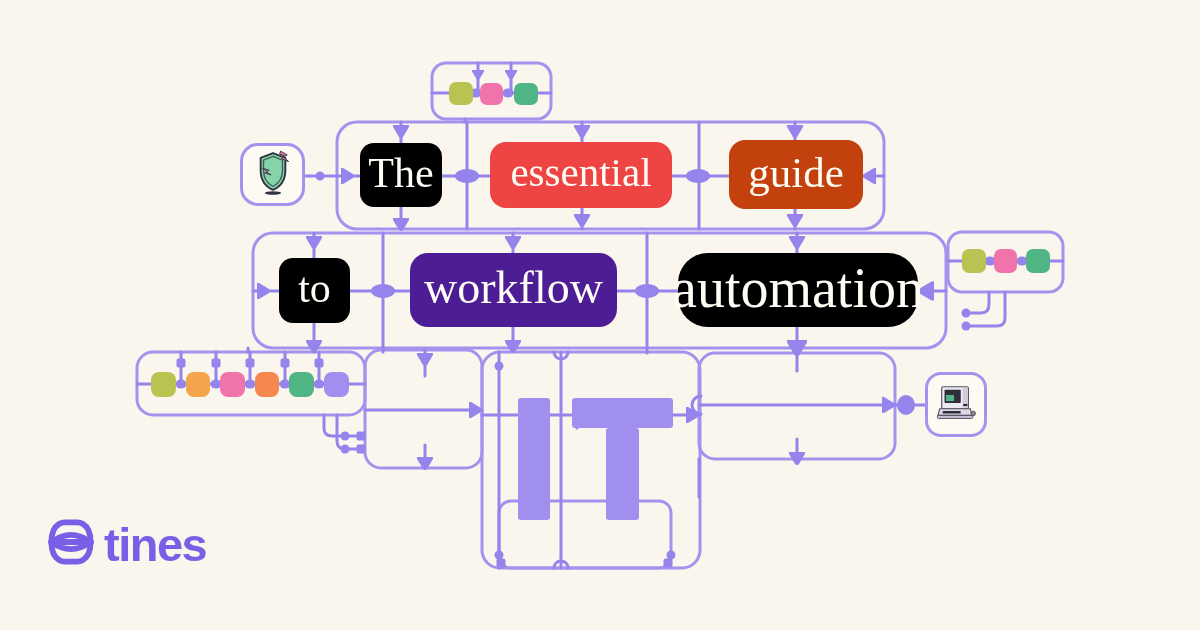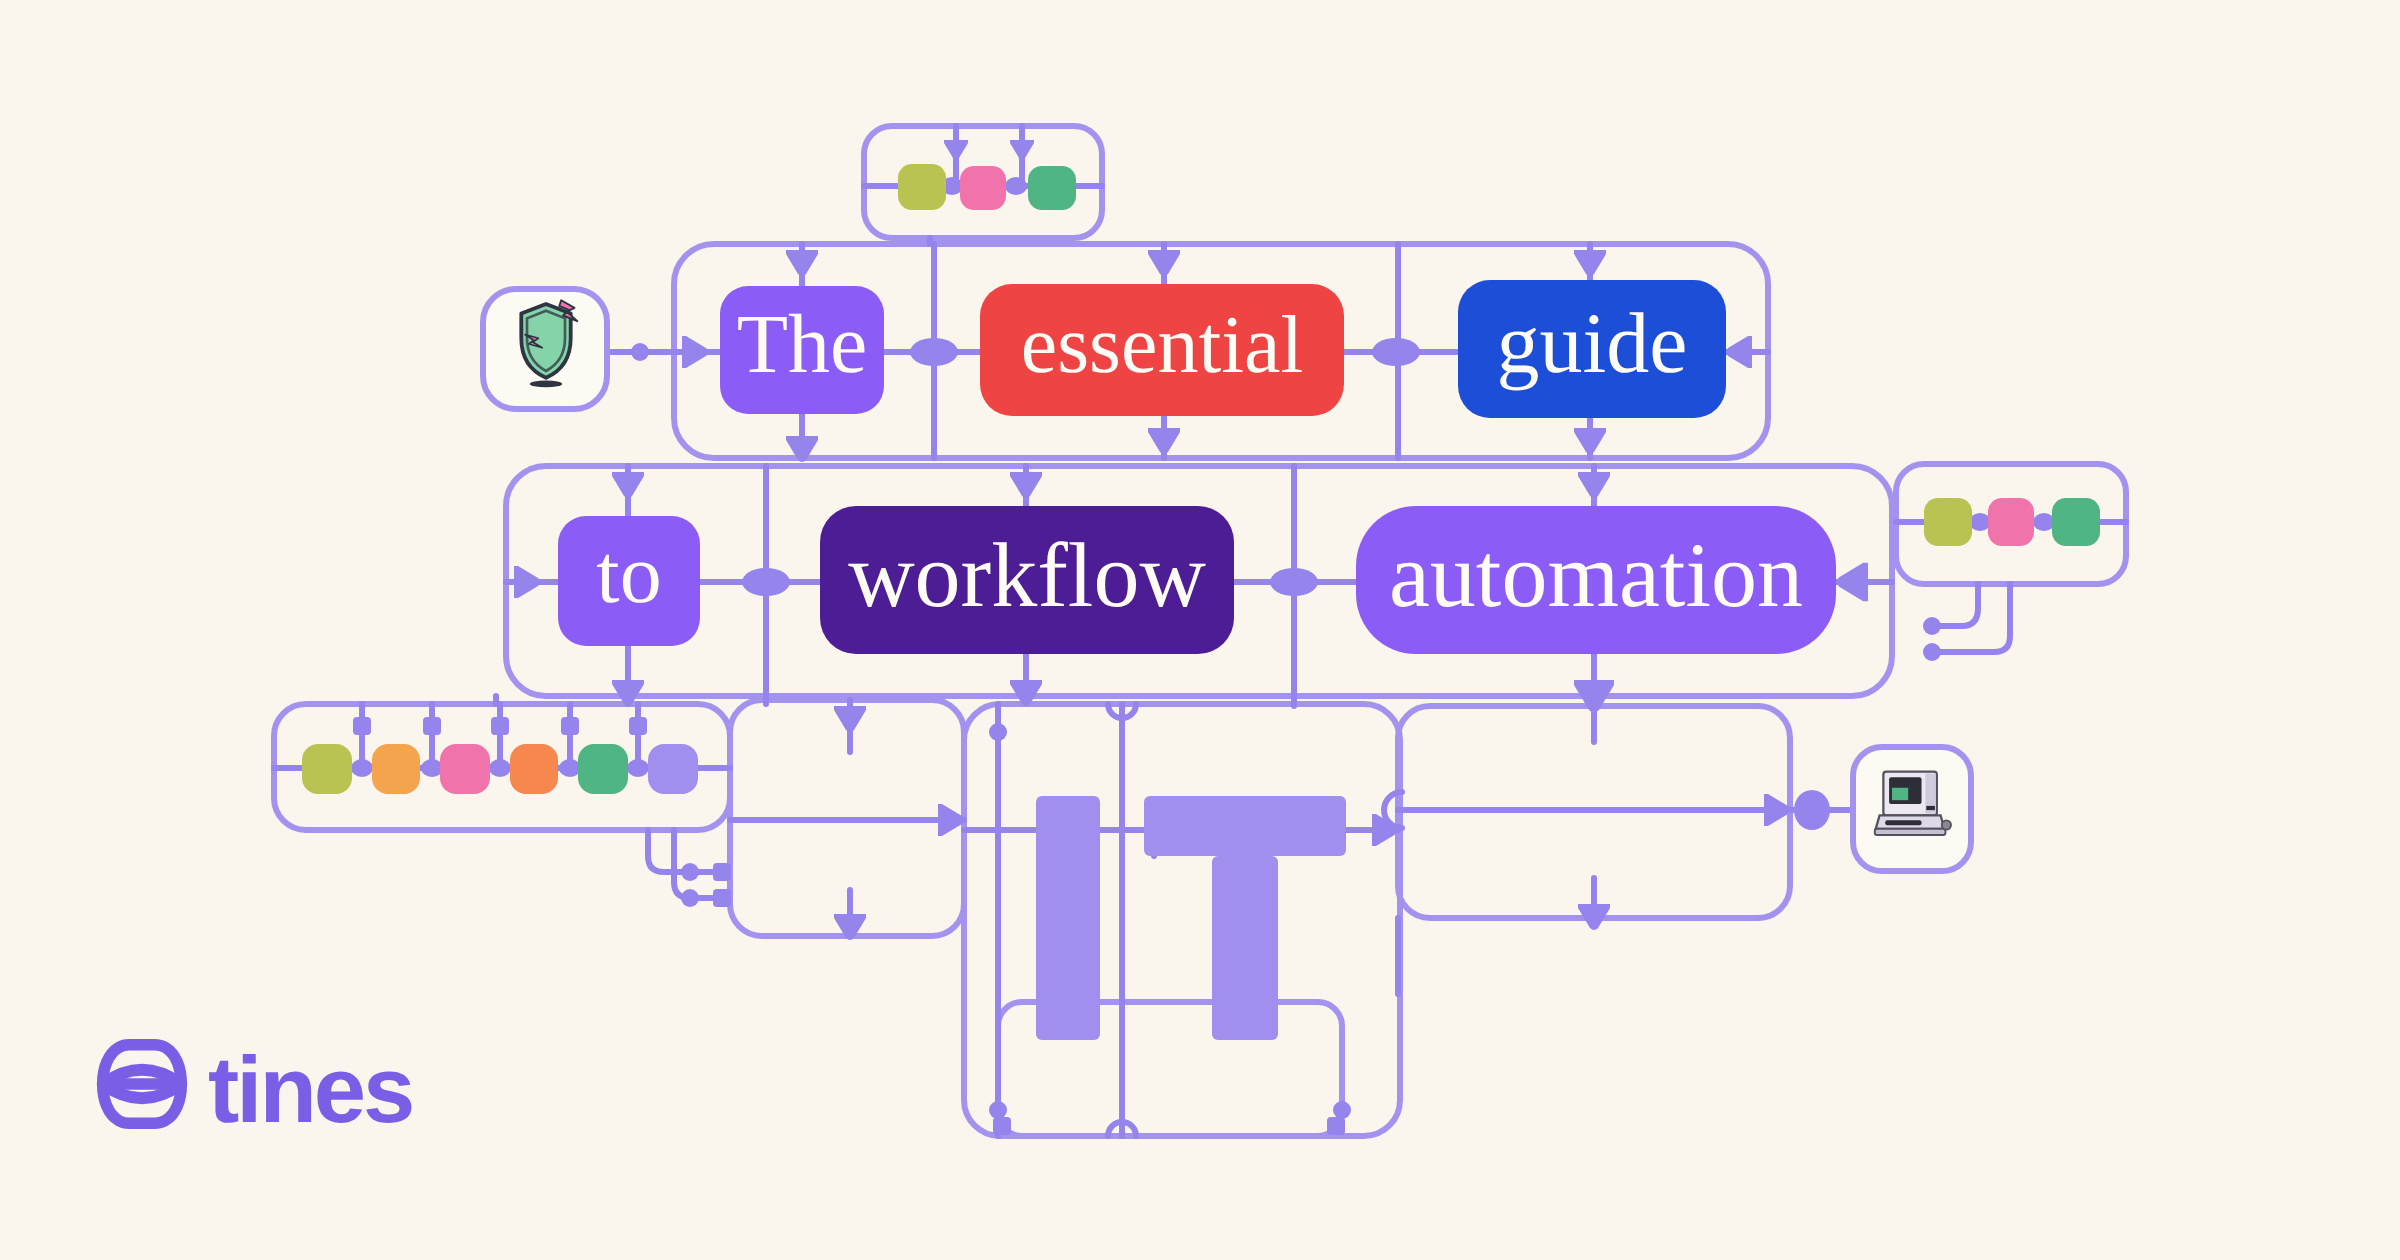--- a/index.html
+++ b/index.html
@@ -3,24 +3,24 @@
 <meta charset="utf-8">
 <style>
   html,body{margin:0;padding:0;}
   #card{position:relative;width:1200px;height:630px;background:#FAF5ED;overflow:hidden;
         font-family:"Liberation Sans",sans-serif;}
   #wires{position:absolute;left:0;top:0;z-index:1;}
   .abs{position:absolute;box-sizing:border-box;z-index:2;}
   .word{display:flex;align-items:center;justify-content:center;
         font-family:"Liberation Serif","DejaVu Serif",serif;
         color:#FFFCF5;line-height:1;padding-bottom:5px;}
-  .c-green{background:#8b5cf6;}
+  .c-green{background:#000000;}
   .c-orange{background:#ef4444;}
   .c-pink{background:#4c1d95;}
-  .c-purple{background:#1d4ed8;}
+  .c-purple{background:#c2410c;}
   .iconbox{background:#FDFAF4;border:3px solid #A393EF;display:flex;
            align-items:center;justify-content:center;}
   .itblock{background:#A18FF0;border-radius:3px;}
   .sr{position:absolute;width:1px;height:1px;overflow:hidden;clip:rect(0 0 0 0);}
   #logo-text{font-weight:700;color:#7A5FE6;font-size:47px;letter-spacing:-1.5px;}
 </style>
 </head>
 <body>
 
 <div id="card">
@@ -200,21 +200,21 @@
     </div>
 
   <div class="abs word c-green" style="left:279px;top:258px;width:71px;height:65px;border-radius:14px;font-size:42px;">
       <span>to</span>
     </div>
 
   <div class="abs word c-pink" style="left:410px;top:253px;width:207px;height:74px;border-radius:18px;font-size:46px;">
       <span>workflow</span>
     </div>
 
-  <div class="abs word c-green" style="left:678px;top:253px;width:240px;height:74px;border-radius:30px;font-size:46px;">
+  <div class="abs word c-green" style="left:678px;top:253px;width:240px;height:74px;border-radius:30px;font-size:56px;">
       <span>automation</span>
     </div>
 
 
 
   <div>
     <span class="sr">IT</span>
     <div class="abs itblock" style="left:518px;top:398px;width:32px;height:122px;"></div>
     <div class="abs itblock" style="left:572px;top:398px;width:101px;height:30px;"></div>
     <div class="abs itblock" style="left:606px;top:428px;width:33px;height:92px;"></div>

